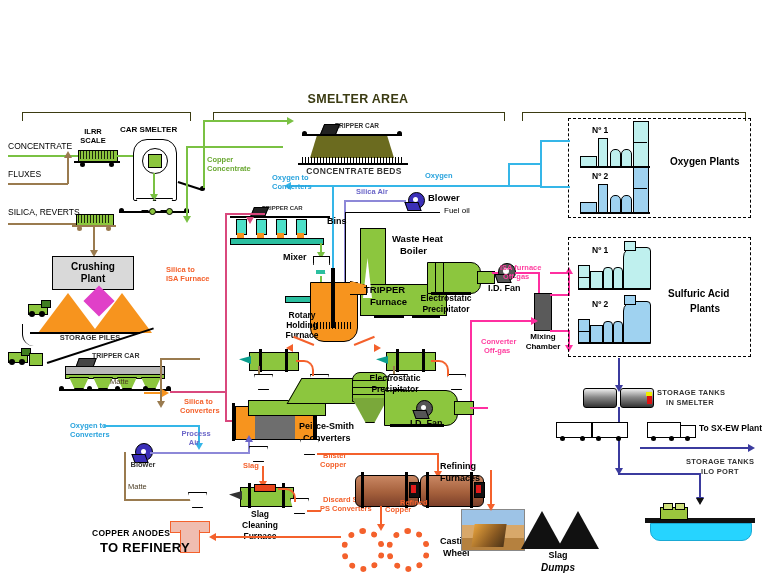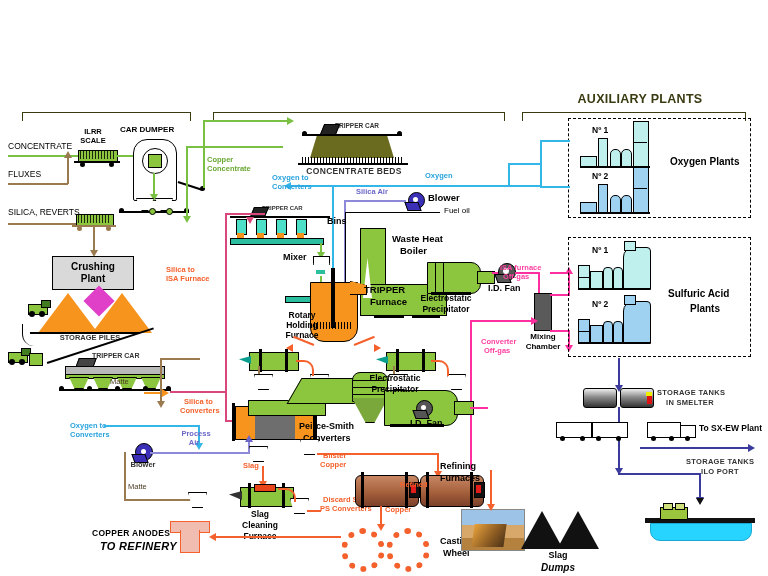--- a/index.html
+++ b/index.html
@@ -82,21 +82,21 @@
   .photo:after{content:"";position:absolute;left:18%;top:34%;width:52%;height:58%;
          background:linear-gradient(120deg,#e6a23c,#8a5a22 60%,#4c3418);
          transform:skewX(-8deg);}
 </style>
 </head>
 <body>
 
 <div id="stage">
 
 
-  <div class="abs sec-head" style="left:535px;top:92px;width:210px;">AUXILIARY PLANTS</div>
+  <div class="abs sec-head" style="left:258px;top:92px;width:200px;">SMELTER AREA</div>
 
   <div class="abs bracket" style="left:22px;top:112px;width:167px;height:8px;"></div>
   <div class="abs bracket" style="left:213px;top:112px;width:290px;height:8px;"></div>
   <div class="abs bracket" style="left:522px;top:112px;width:222px;height:8px;"></div>
 
   <div class="abs lbl-n" style="left:8px;top:142px;font-size:8.5px;">CONCENTRATE</div>
   <div class="abs hl c-grn" style="left:8px;top:155px;width:130px;"></div>
   <div class="abs ar ar-r" style="left:136px;top:151.5px;border-left-color:#7ac143;"></div>
 
   <div class="abs lbl-n" style="left:8px;top:170px;font-size:8.5px;">FLUXES</div>
@@ -109,21 +109,21 @@
   <div class="abs" style="left:78px;top:150px;">
     <div class="abs scale-bar" style="left:0;top:0;width:38px;height:10px;"></div>
     <div class="abs hatch" style="left:2px;top:1px;width:34px;height:8px;opacity:.8;"></div>
     <div class="abs hl c-blk" style="left:-4px;top:11px;width:46px;height:2px;"></div>
     <div class="abs circle" style="left:2px;top:12px;width:5px;height:5px;background:#000;"></div>
     <div class="abs circle" style="left:31px;top:12px;width:5px;height:5px;background:#000;"></div>
   </div>
   <div class="abs hl c-grn" style="left:116px;top:155px;width:28px;"></div>
   <div class="abs ar ar-r" style="left:143px;top:151.5px;border-left-color:#7ac143;"></div>
 
-  <div class="abs lbl" style="left:120px;top:126px;font-size:8px;">CAR DUMPER</div>
+  <div class="abs lbl" style="left:120px;top:126px;font-size:8px;">CAR SMELTER</div>
   <div class="abs" style="left:133px;top:139px;">
     <div class="abs" style="left:0;top:0;width:42px;height:60px;border:1.5px solid #000;border-radius:14px 14px 2px 2px;background:#fff;"></div>
     <div class="abs circle" style="left:9px;top:9px;width:24px;height:24px;border:1.5px solid #000;background:#fff;"></div>
     <div class="abs" style="left:15px;top:15px;width:12px;height:12px;background:#8cc63e;border:1px solid #000;"></div>
     <div class="abs vl c-grn" style="left:20px;top:34px;height:24px;"></div>
     <div class="abs ar ar-d" style="left:17px;top:55px;border-top-color:#7ac143;"></div>
 
     <div class="abs" style="left:3px;top:59px;width:16px;height:11px;background:#fff;border:1.5px solid #000;clip-path:polygon(0 0,100% 0,68% 100%,32% 100%);"></div>
     <div class="abs" style="left:22px;top:59px;width:16px;height:11px;background:#fff;border:1.5px solid #000;clip-path:polygon(0 0,100% 0,68% 100%,32% 100%);"></div>
     <div class="abs hl c-blk" style="left:-14px;top:72px;width:70px;height:2px;"></div>
@@ -482,38 +482,38 @@
   <div class="abs" style="left:420px;top:475px;">
     <div class="abs" style="left:0;top:0;width:62px;height:30px;background:linear-gradient(#c98763,#a5603c 55%,#7c402a);border:1.5px solid #000;border-radius:6px;"></div>
     <div class="abs vl c-blk" style="left:6px;top:-3px;height:36px;width:2.5px;"></div>
     <div class="abs vl c-blk" style="left:50px;top:-3px;height:36px;width:2.5px;"></div>
     <div class="abs" style="left:54px;top:7px;width:9px;height:14px;background:#111;border:1px solid #000;"></div>
     <div class="abs" style="left:56px;top:10px;width:5px;height:8px;background:#e21b1b;"></div>
   </div>
   <div class="abs lbl-big" style="left:440px;top:461px;font-size:9px;">Refining</div>
   <div class="abs lbl-big" style="left:440px;top:473px;font-size:9px;">Furnaces</div>
 
-  <div class="abs lbl-org" style="left:385px;top:481px;padding-left:15px;">Refined</div>
+  <div class="abs lbl-org" style="left:385px;top:499px;padding-left:15px;">Refined</div>
   <div class="abs lbl-org" style="left:385px;top:506px;">Copper</div>
   <div class="abs vl c-org" style="left:380px;top:506px;height:22px;"></div>
   <div class="abs ar ar-d" style="left:377px;top:524px;border-top-color:#f4612c;"></div>
 
   <div class="abs ring" style="left:341px;top:528px;width:44px;height:44px;"></div>
   <div class="abs ring" style="left:386px;top:528px;width:44px;height:44px;"></div>
   <div class="abs lbl-big" style="left:440px;top:536px;font-size:9px;">Casting</div>
   <div class="abs lbl-big" style="left:443px;top:548px;font-size:9px;">Wheel</div>
 
   <div class="abs" style="left:170px;top:521px;">
     <div class="abs" style="left:0;top:0;width:38px;height:10px;background:#f0bdb0;border:1.6px solid #f4612c;"></div>
     <div class="abs" style="left:10px;top:9px;width:18px;height:22px;background:#f0bdb0;border:1.6px solid #f4612c;border-top:none;"></div>
   </div>
   <div class="abs hl c-org" style="left:216px;top:536px;width:125px;"></div>
   <div class="abs ar ar-l" style="left:209px;top:532.5px;border-right-color:#f4612c;"></div>
   <div class="abs lbl-cap" style="left:92px;top:528px;font-size:8.5px;color:#000;">COPPER ANODES</div>
-  <div class="abs lbl-cap" style="left:100px;top:540px;font-size:11px;color:#000;font-style:italic;">TO REFINERY</div>
+  <div class="abs lbl-cap" style="left:100px;top:540px;font-size:13px;color:#000;">TO REFINERY</div>
 
   <div class="abs photo" style="left:461px;top:509px;width:62px;height:40px;"></div>
   <div class="abs vl c-org" style="left:490px;top:470px;height:38px;"></div>
   <div class="abs ar ar-d" style="left:487px;top:504px;border-top-color:#f4612c;"></div>
   <div class="abs tri-blk" style="left:521px;top:511px;"></div>
   <div class="abs tri-blk" style="left:557px;top:511px;"></div>
   <div class="abs lbl-big ctr" style="left:518px;top:550px;width:80px;font-size:9px;">Slag</div>
   <div class="abs lbl-big ctr" style="left:518px;top:562px;width:80px;font-size:10px;font-style:italic;">Dumps</div>
 
   <div class="abs dashbox" style="left:568px;top:118px;width:183px;height:100px;"></div>

